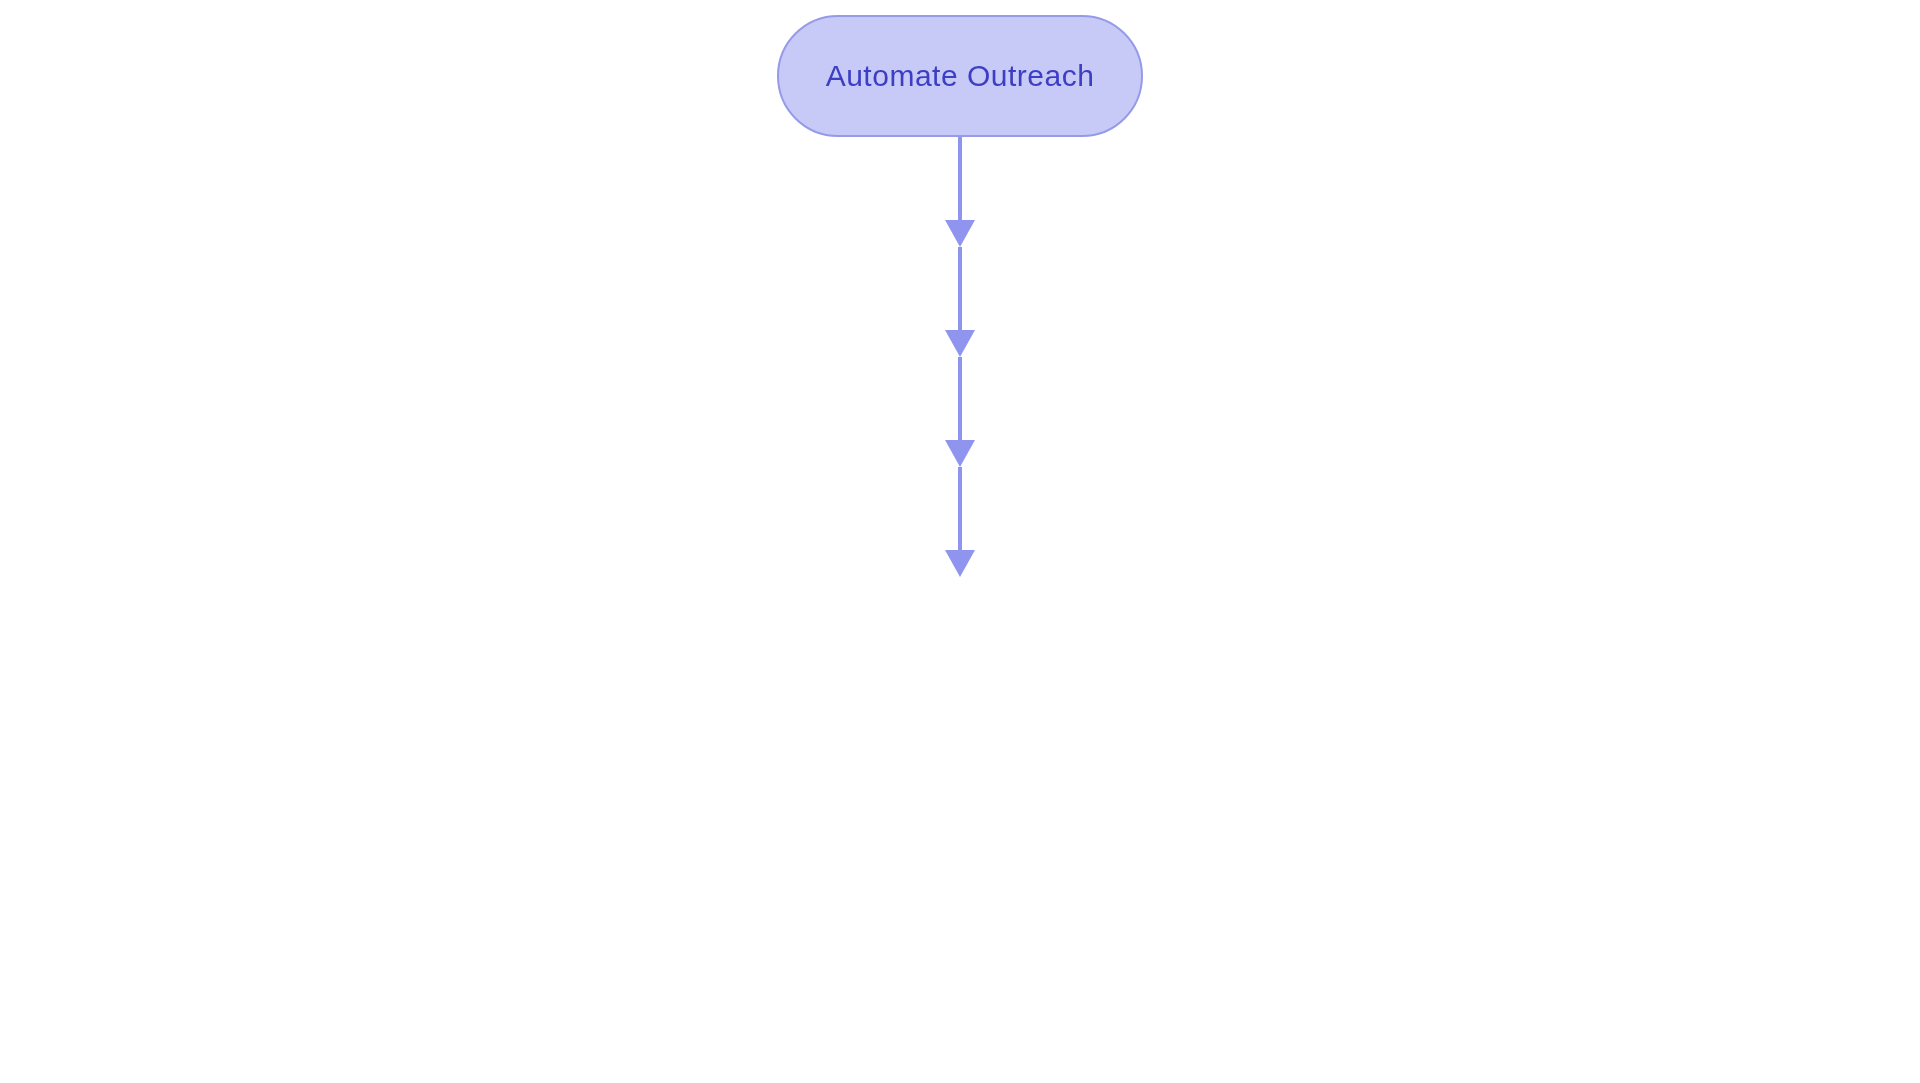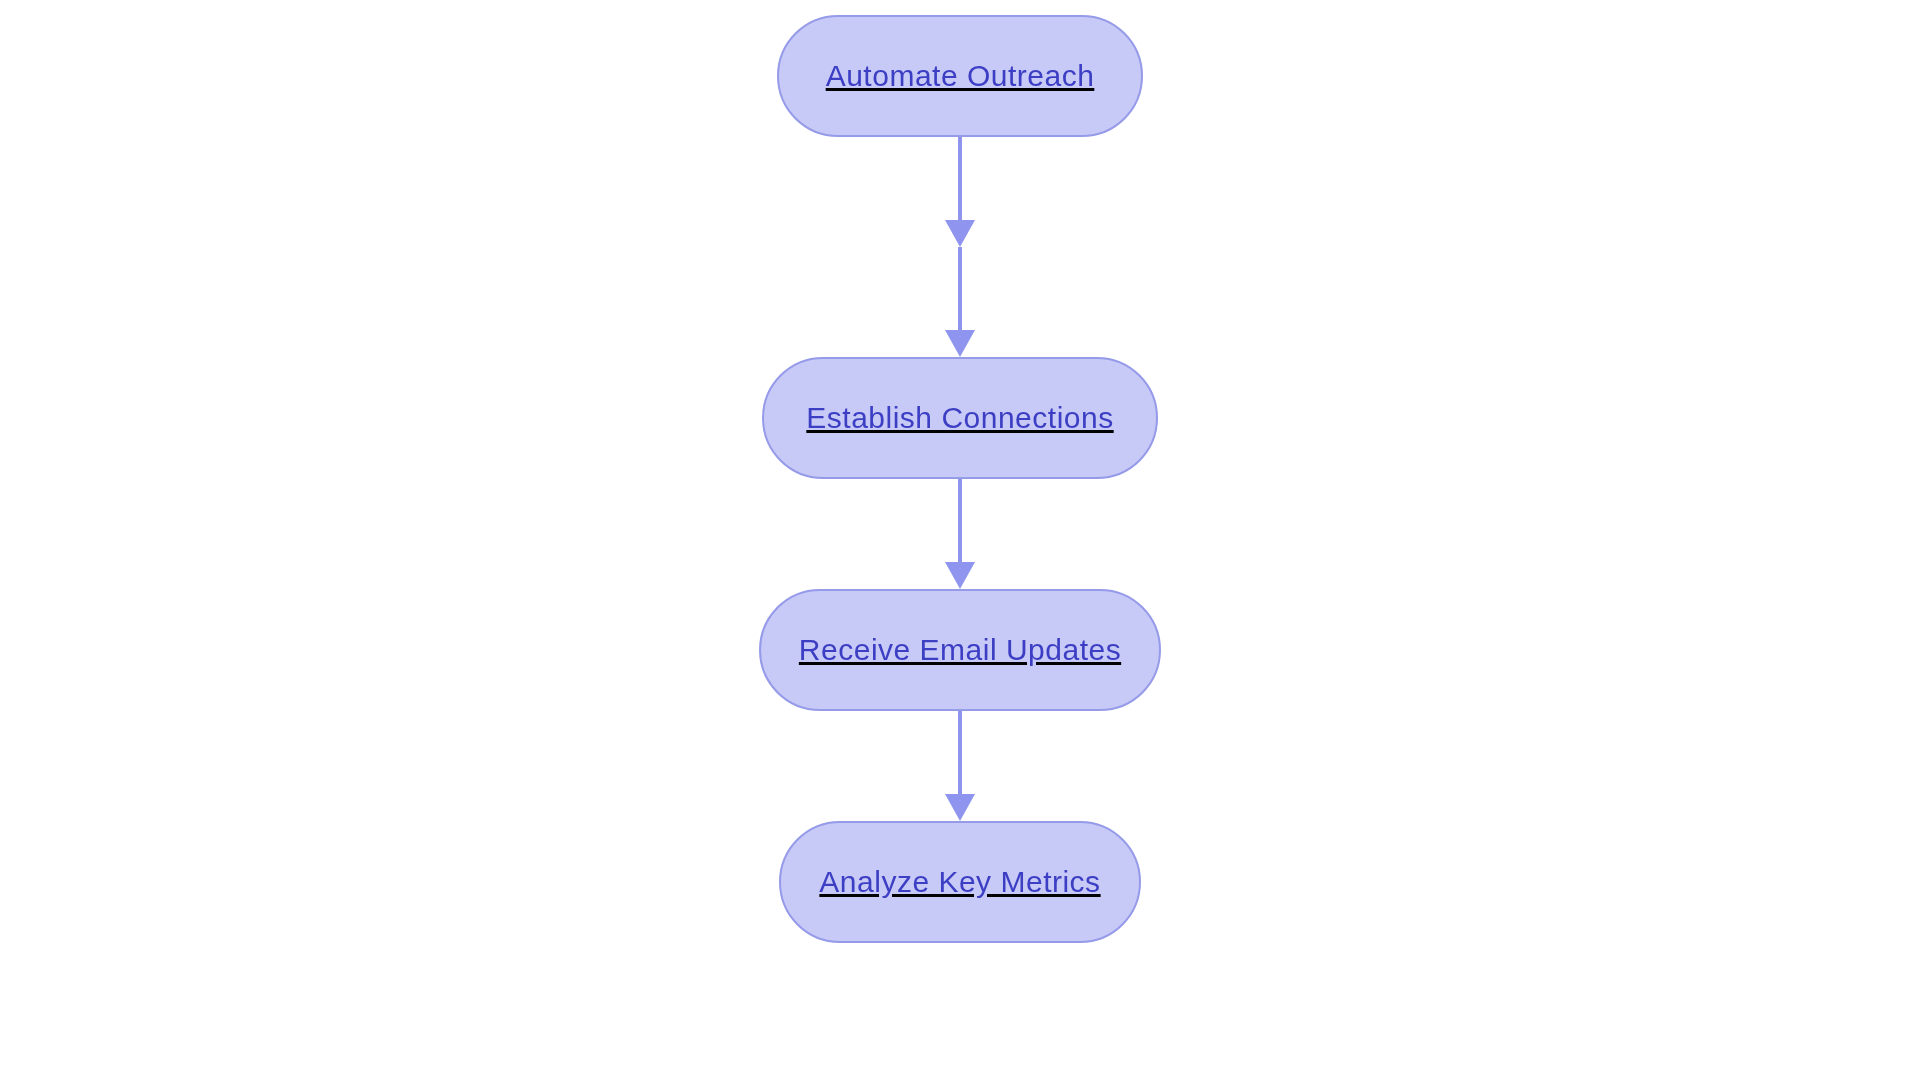--- a/index.html
+++ b/index.html
@@ -28,21 +28,20 @@
   }
   .node {
     height: 122px;
     background: var(--node-fill);
     border: 2px solid var(--node-border);
     border-radius: 61px;
     display: flex;
     align-items: center;
     justify-content: center;
     flex: 0 0 auto;
-    text-decoration: underline;
   }
   .node-label {
     color: var(--node-text);
     font-size: 30px;
     letter-spacing: 0.5px;
     white-space: nowrap;
   }
   .arrow {
     flex: 0 0 auto;
     width: 32px;
@@ -70,35 +69,26 @@
     <line x1="16" y1="0" x2="16" y2="85"></line>
     <polygon points="1,83 31,83 16,110"></polygon>
   </svg>
 
 
   <svg class="arrow" viewBox="0 0 32 110" aria-hidden="true">
     <line x1="16" y1="0" x2="16" y2="85"></line>
     <polygon points="1,83 31,83 16,110"></polygon>
   </svg>
 
-  <div class="node" style="width:396px">
-    <span class="node-label">Establish Connections</span>
-  </div>
 
   <svg class="arrow" viewBox="0 0 32 110" aria-hidden="true">
     <line x1="16" y1="0" x2="16" y2="85"></line>
     <polygon points="1,83 31,83 16,110"></polygon>
   </svg>
 
-  <div class="node" style="width:402px">
-    <span class="node-label">Receive Email Updates</span>
-  </div>
 
   <svg class="arrow" viewBox="0 0 32 110" aria-hidden="true">
     <line x1="16" y1="0" x2="16" y2="85"></line>
     <polygon points="1,83 31,83 16,110"></polygon>
   </svg>
 
-  <div class="node" style="width:362px">
-    <span class="node-label">Analyze Key Metrics</span>
-  </div>
 
 </div>
 
 </body></html>

